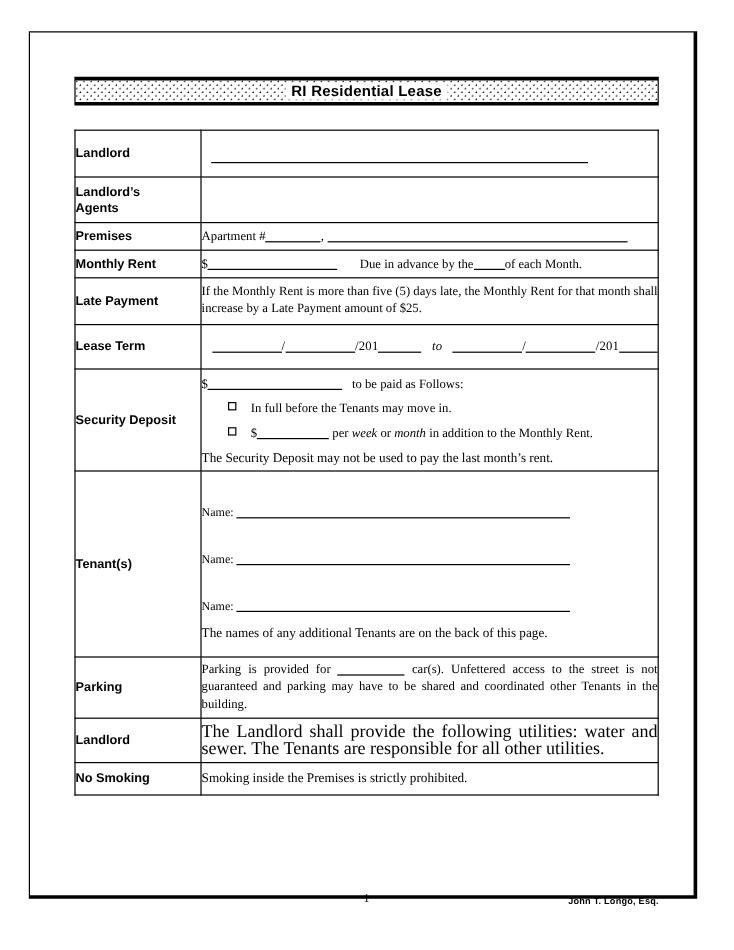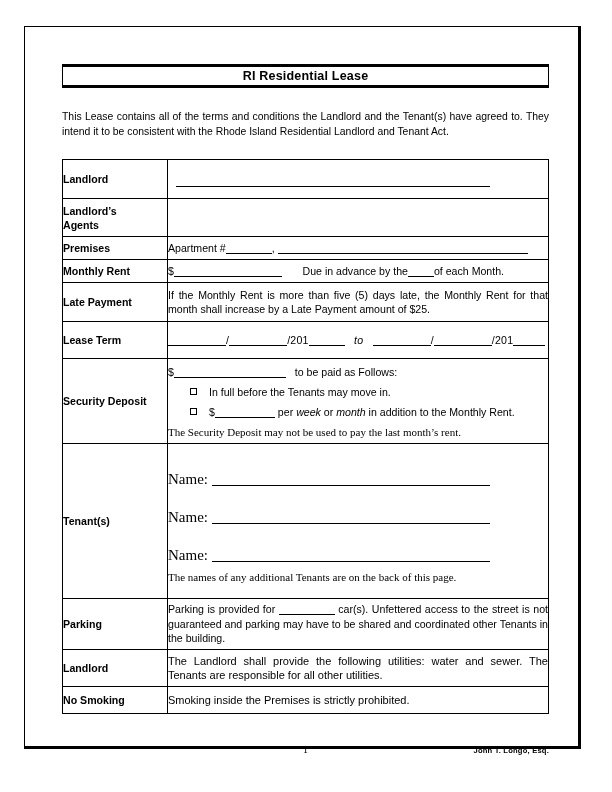--- a/index.html
+++ b/index.html
@@ -104,21 +104,21 @@
     display: inline-block;
     border-bottom: 1.1px solid #000;
     height: 11px;
     vertical-align: -2px;
   }
   .u-xs { width: 26px; }
   .u-s  { width: 46px; }
   .u-m  { width: 58px; }
   .u-name { width: 278px; }
 
-  .serif { font-family: Liberation Sans, sans-serif; }
+  .serif { font-family: Liberation Serif, serif; }
   .ital { font-style: italic; }
 
   
   .r-landlord-line {
     display: block;
     margin-left: 8px;
     border-bottom: 1.2px solid #000;
     width: 314px;
     height: 15px;
   }
@@ -142,31 +142,31 @@
   .sd-first { margin-top: 1px; }
   .sd-last {
     margin-top: 6px;
     font-family: "Liberation Serif", serif;
     font-size: 11px;
   }
 
   .name-row {
     margin: 0 0 6px 0;
     font-family: "Liberation Serif", serif;
-    font-size: 15px;
+    font-size: 10px;
     white-space: nowrap;
   }
   .name-row .u { border-bottom: 1.1px solid #000; }
   .tenant-note {
     margin-top: 8px;
     font-size: 11px;
     font-family: "Liberation Serif", serif;
   }
   .term-line {
-    text-align: left;
+    text-align: right;
     font-size: 10.6px;
     letter-spacing: 0.2px;
   }
 
   
   #footer {
     position: absolute;
     left: 62px;
     top: 744px;
     width: 487px;
@@ -192,21 +192,20 @@
 <body>
 
 <div id="page-frame"></div>
 
 <div id="content">
 
   <div id="title-banner">
     <span id="title-text">RI Residential Lease</span>
   </div>
 
-  <p id="intro">This Lease contains all of the terms and conditions the Landlord and the Tenant(s) have agreed to.  They intend it to be consistent with the Rhode Island Residential Landlord and Tenant Act.</p>
 
   <table id="lease-table">
     <tbody>
 
       <tr>
         <td class="label-cell">Landlord</td>
         <td class="value-cell" style="height:38px;">
           <span class="r-landlord-line"></span>
         </td>
       </tr>
@@ -308,21 +307,21 @@
         <td class="label-cell">Parking</td>
         <td class="value-cell justify serif" style="height:50px;font-size:10.6px;line-height:14.5px;">
           <span>Parking is provided for</span>
           <span class="u" style="width:56px;"></span>
           <span>car(s). Unfettered access to the street is not guaranteed and parking may have to be shared and coordinated other Tenants in the building.</span>
         </td>
       </tr>
 
       <tr>
         <td class="label-cell">Landlord</td>
-        <td class="value-cell justify serif" style="height:36px;font-size:11px;line-height:14.5px;">The Landlord shall provide the following utilities:  water and sewer.  The Tenants are responsible for all other utilities.</td>
+        <td class="value-cell justify serif" style="height:36px;font-size:15px;line-height:14.5px;">The Landlord shall provide the following utilities:  water and sewer.  The Tenants are responsible for all other utilities.</td>
       </tr>
 
       <tr>
         <td class="label-cell">No Smoking</td>
         <td class="value-cell serif" style="height:26px;font-size:11px;">Smoking inside the Premises is strictly prohibited.</td>
       </tr>
 
     </tbody>
   </table>
 </div>

